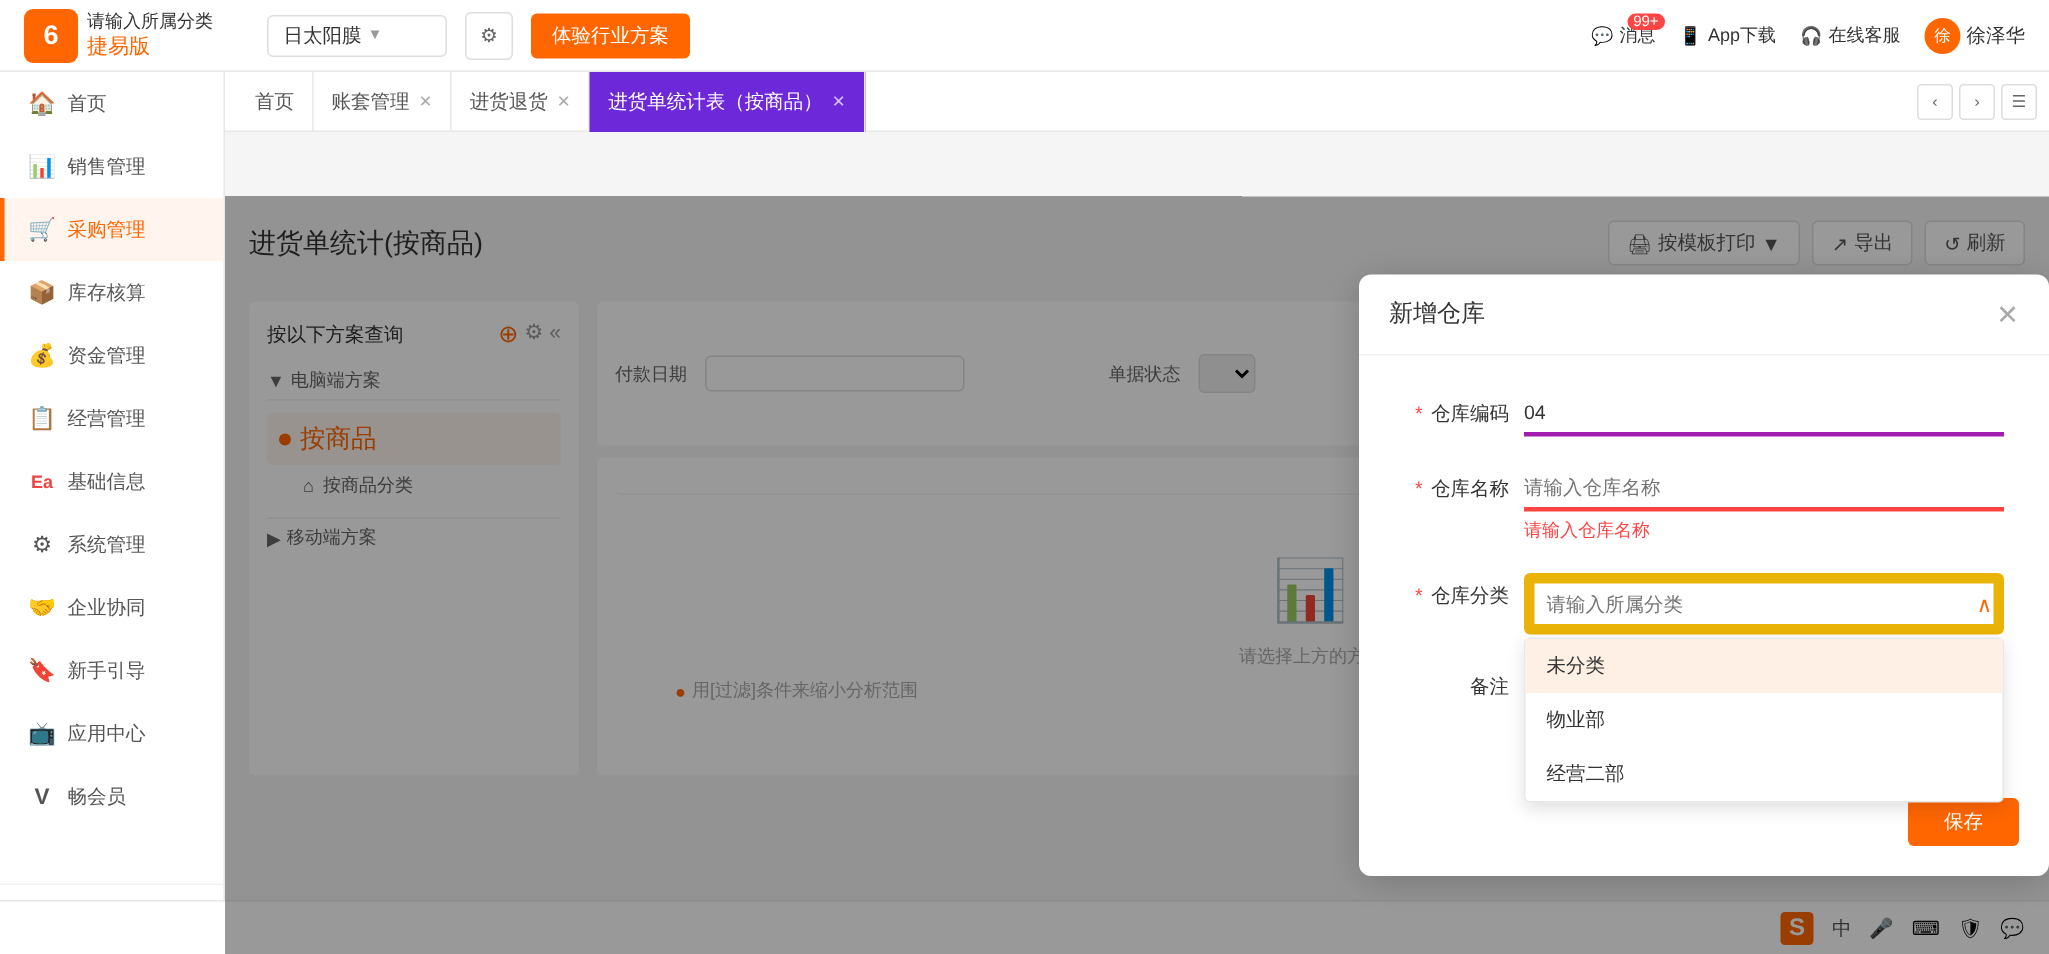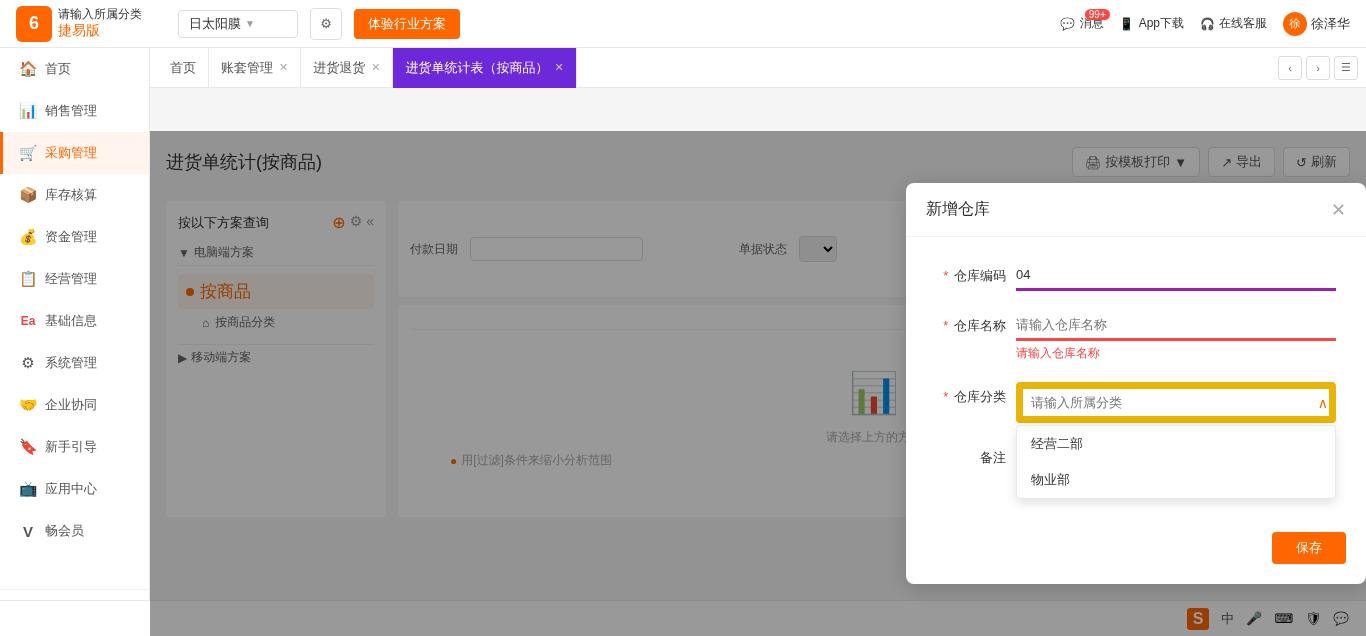--- a/index.html
+++ b/index.html
@@ -449,22 +449,23 @@
 
             <div class="form-row">
               <div class="form-label">
                 <span class="required-star">*</span>
                 <span>仓库分类</span>
               </div>
               <div class="form-control category-input-wrap">
                 <input class="category-input" type="text" placeholder="请输入所属分类" style="">
                 <span class="category-arrow">∧</span>
                 <div class="dropdown-list">
+                  <div class="dropdown-item selected">未分类</div>
+                  <div class="dropdown-item">物业部</div>
                   <div class="dropdown-item">经营二部</div>
-                  <div class="dropdown-item">物业部</div>
                 </div>
               </div>
             </div>
 
             <div class="form-row">
               <div class="form-label">
                 <span>备注</span>
               </div>
               <div class="form-control">
                 <textarea class="textarea-input" rows="1" style=""></textarea>

